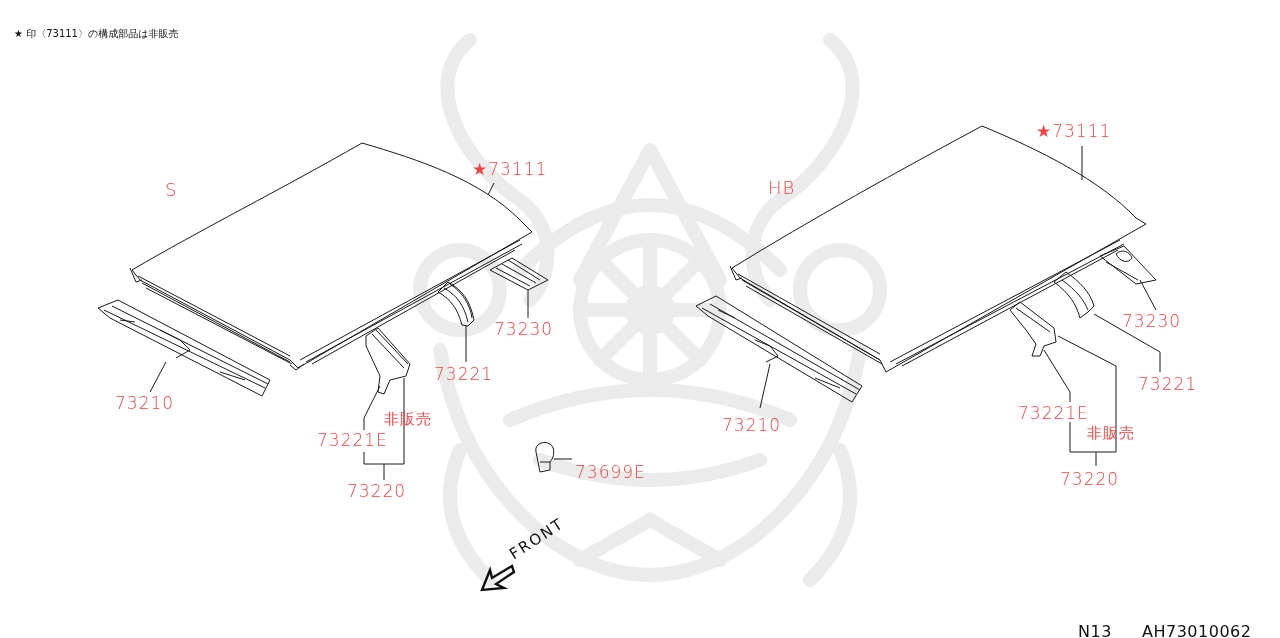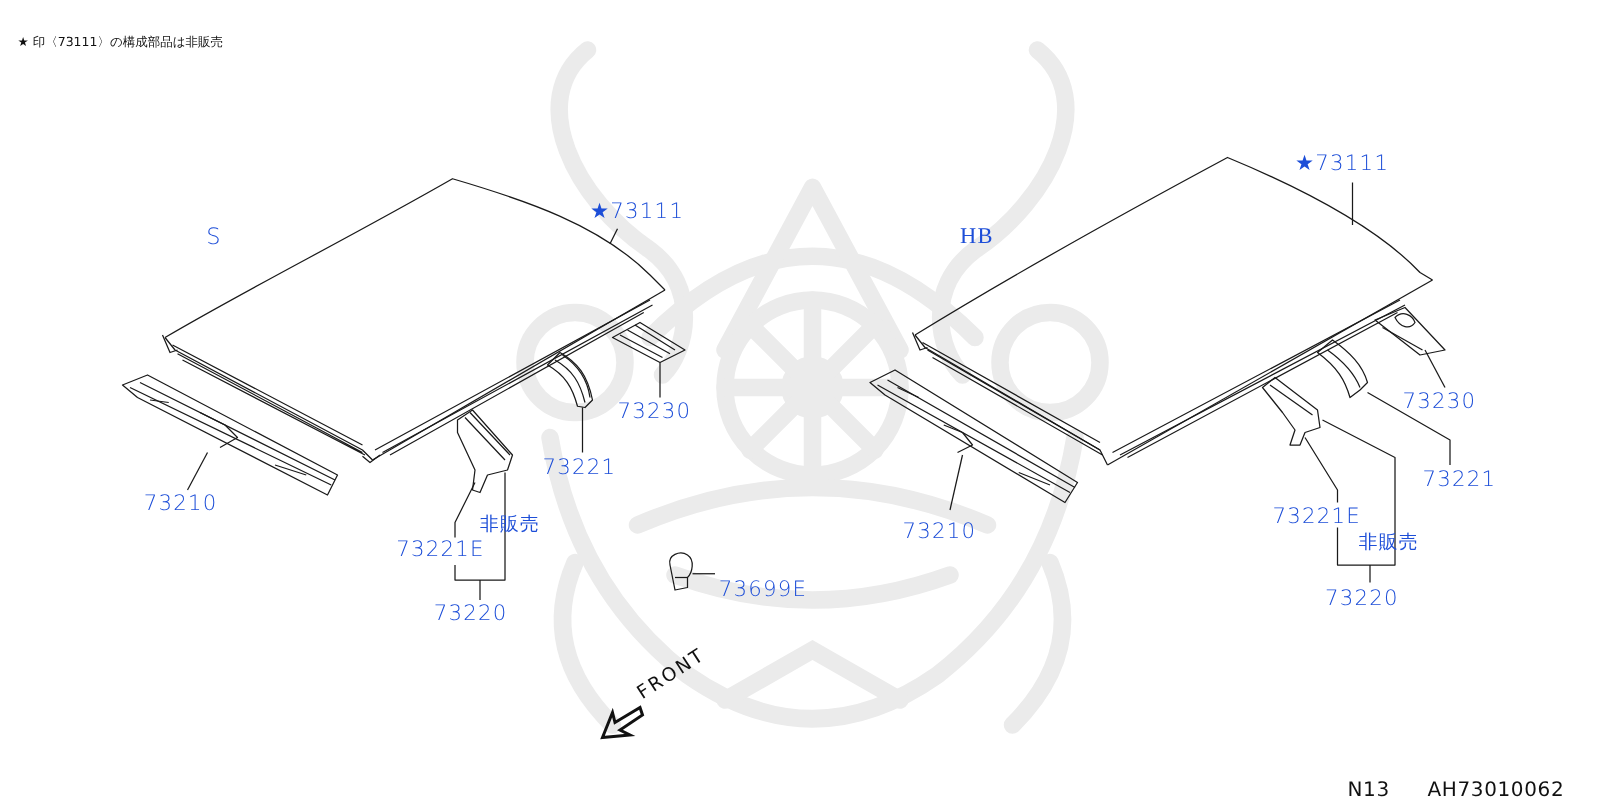--- a/index.html
+++ b/index.html
@@ -1,20 +1,20 @@
 <!DOCTYPE html>
 <html><head>
 <meta charset="utf-8">
 <style>
   html, body { margin: 0; padding: 0; background: #ffffff; }
   body { width: 1280px; height: 638px; position: relative; overflow: hidden;
          font-family: "DejaVu Sans", sans-serif; color: #000; }
   #canvas { position: absolute; left: 0; top: 0; width: 1280px; height: 638px; }
   .lbl { position: absolute; font-family: "DejaVu Sans", sans-serif; font-size: 17px;
-         font-weight: 300; letter-spacing: 1px; line-height: 1; white-space: nowrap; color: #1d4ed8; }
+         font-weight: 300; letter-spacing: 1px; line-height: 1; white-space: nowrap; color: #ef4444; }
   .note { position: absolute; left: 14px; top: 3px; font-size: 10px; color: #111; white-space: nowrap; margin-top: 24px; }
   .footer { position: absolute; font-size: 16px; color: #111; white-space: nowrap; letter-spacing: 0.5px; }
   .watermark { position: absolute; left: 400px; top: 20px; width: 500px; height: 600px; }
   .front { position: absolute; left: 516px; top: 545px; font-size: 15px; letter-spacing: 2px;
            transform: rotate(-33deg); transform-origin: left bottom; color: #111; }
 </style>
 </head>
 <body>
 
 <svg class="watermark" viewBox="0 0 500 600">
@@ -134,21 +134,21 @@
 <div class="lbl" style="left:115px; top:395px;">73210</div>
 <div class="lbl" style="left:434px; top:366px;">73221</div>
 <div class="lbl" style="left:494px; top:321px;">73230</div>
 <div class="lbl" style="left:384px; top:412px; font-size:15px;">非販売</div>
 <div class="lbl" style="left:317px; top:432px;">73221E</div>
 <div class="lbl" style="left:347px; top:483px;">73220</div>
 
 <div class="lbl" style="left:575px; top:451px;margin-top:13px;">73699E</div>
 <div class="front">FRONT</div>
 
-<div class="lbl" style="left:768px; top:179px; font-size:18px;font-family:Liberation Serif, serif;">HB</div>
+<div class="lbl" style="left:768px; top:179px; font-size:18px;">HB</div>
 <div class="lbl" style="left:1036px; top:123px;">★73111</div>
 <div class="lbl" style="left:722px; top:417px;">73210</div>
 <div class="lbl" style="left:1122px; top:313px;">73230</div>
 <div class="lbl" style="left:1138px; top:376px;">73221</div>
 <div class="lbl" style="left:1018px; top:405px;">73221E</div>
 <div class="lbl" style="left:1087px; top:426px; font-size:15px;">非販売</div>
 <div class="lbl" style="left:1060px; top:471px;">73220</div>
 
 <div class="footer" style="left:1078px; top:622px;">N13</div>
 <div class="footer" style="left:1142px; top:622px;">AH73010062</div>

